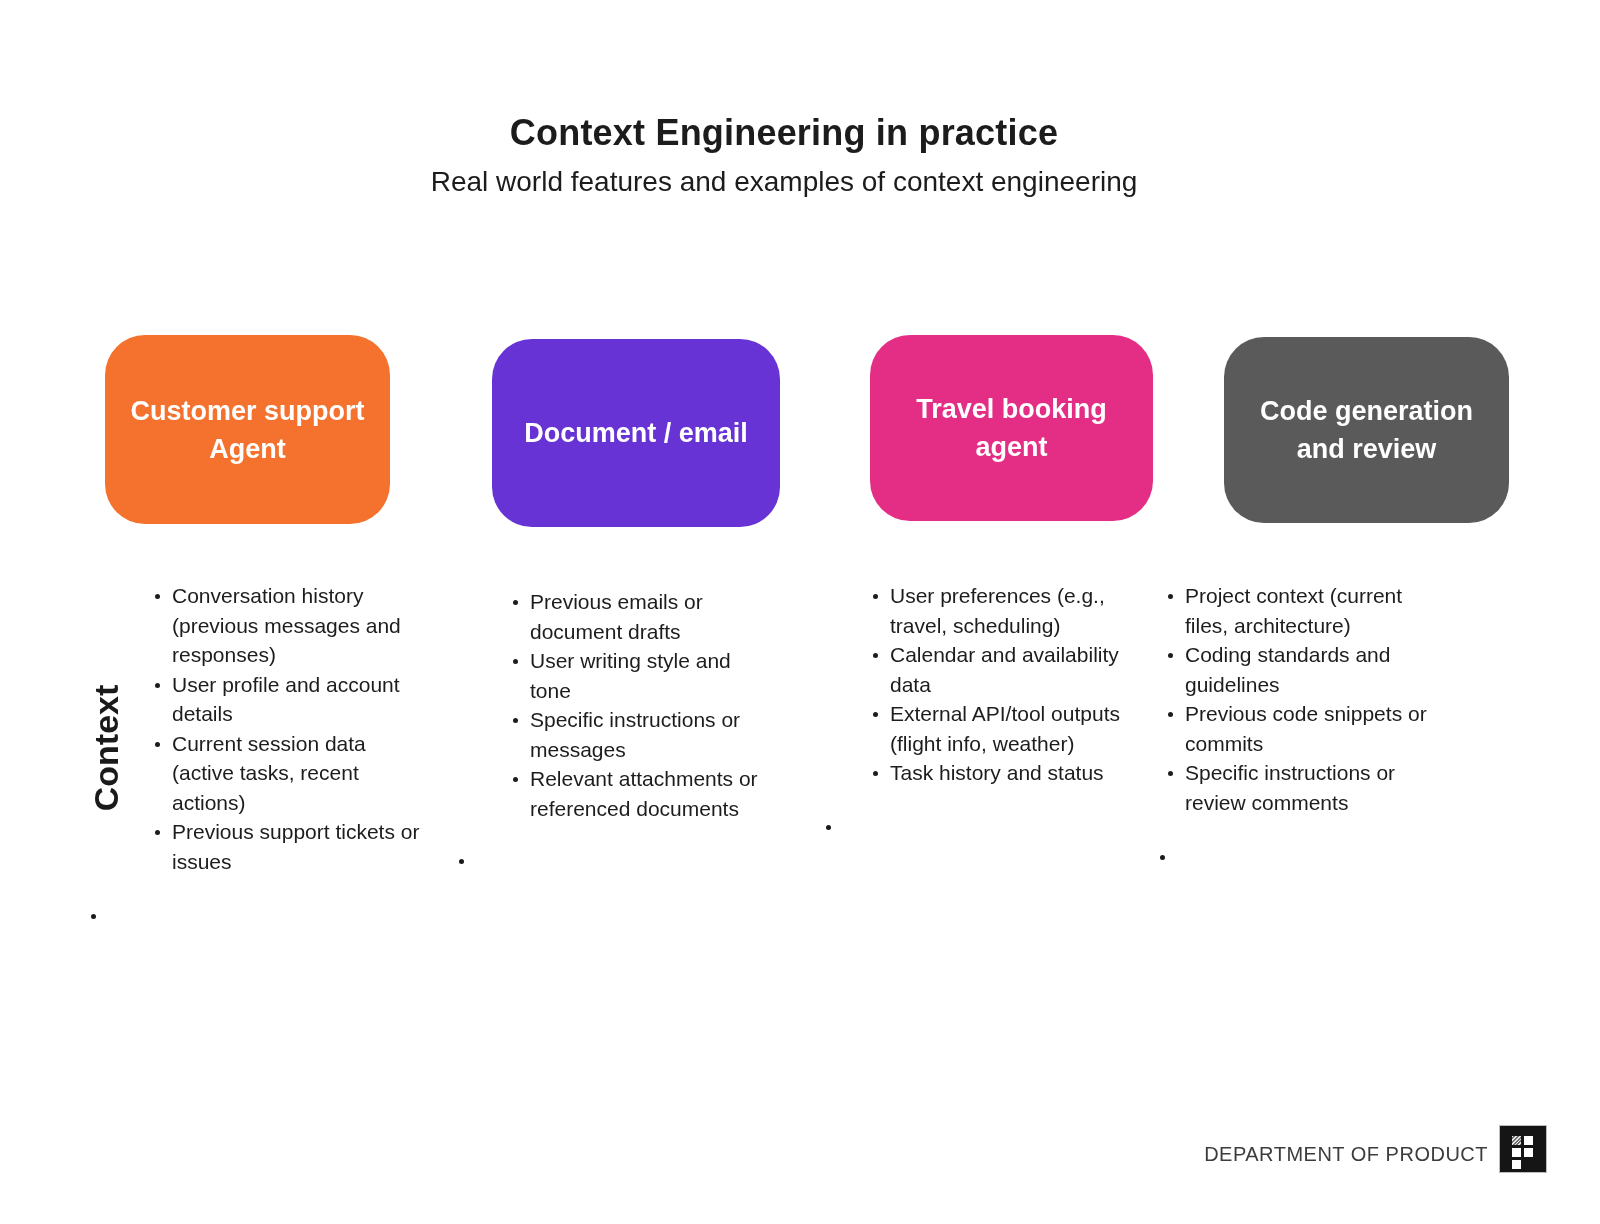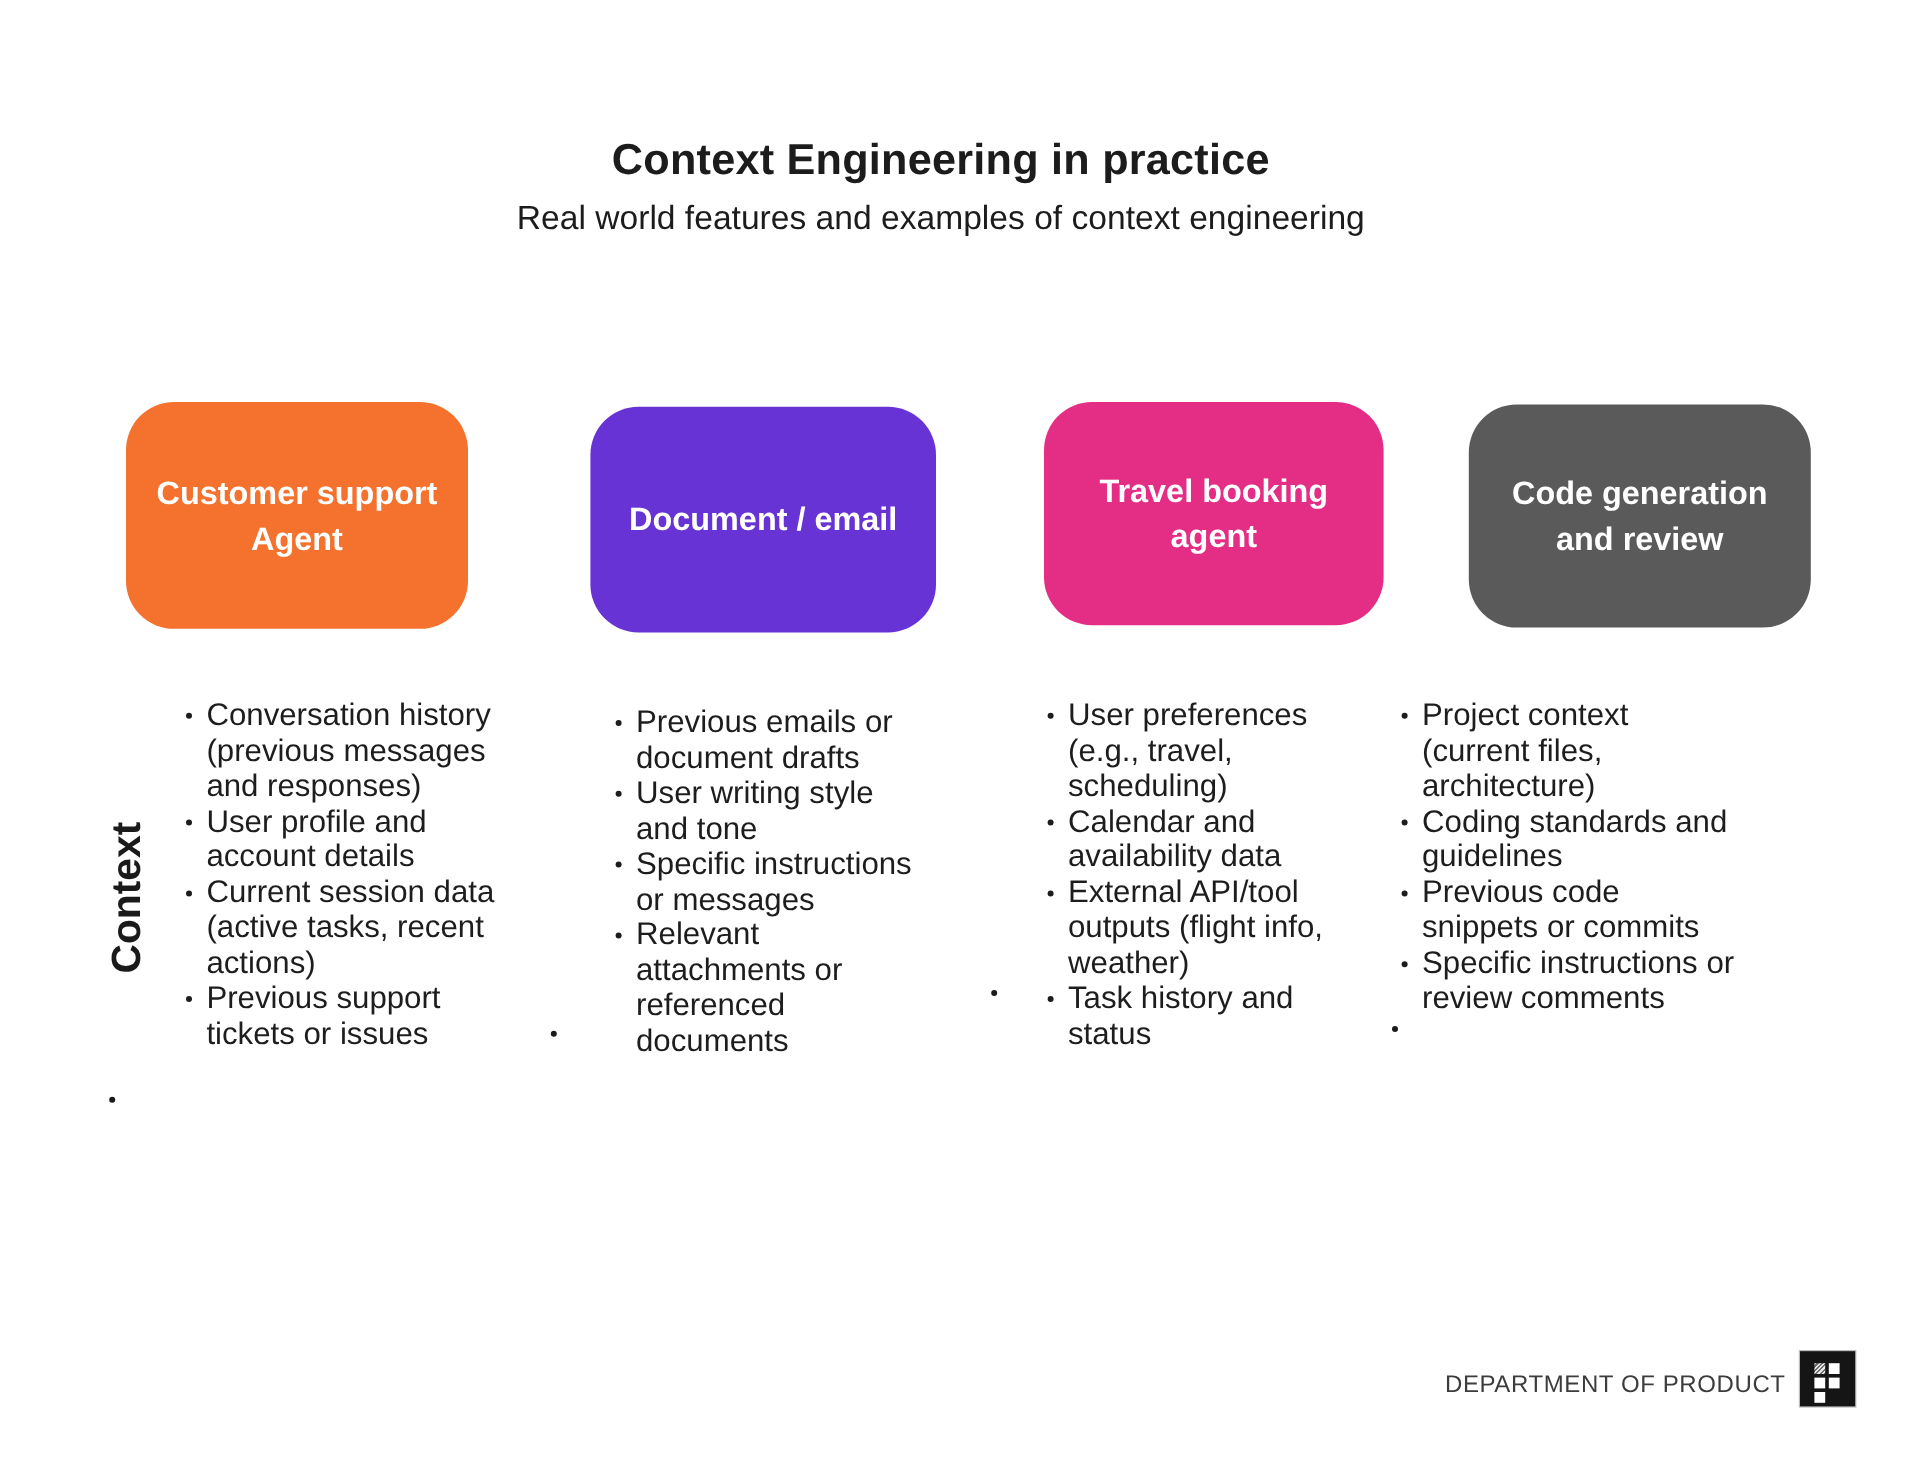--- a/index.html
+++ b/index.html
@@ -20,21 +20,21 @@
   .c2 { left:492px; top:339px; width:288px; height:188px; }
   .c3 { left:870px; top:335px; width:283px; height:186px; }
   .c4 { left:1188px; top:337px; width:285px; height:186px;margin-left:36px; }
 
   
   .blist { position:absolute; list-style:none; }
   .l1 { left:150px; top:581px; width:274px; }
   .l2 { left:508px; top:587px; width:264px; }
   .l3 { left:868px; top:581px; width:282px; }
   .l4 { left:1163px; top:581px; width:284px; }
-  .blist li { position:relative; padding-left:22px; font-size:26px; line-height:29.5px; color:#1d1d1d; }
+  .blist li { position:relative; padding-left:22px; font-size:21px; line-height:29.5px; color:#1d1d1d; }
   .blist li::before { content:""; position:absolute; left:5px; top:13px; width:5px; height:5px; border-radius:50%; background:#1d1d1d; }
 
   
   .row-label { position:absolute; left:28px; top:727px; width:160px; height:42px; text-align:center;
                font-size:34px; font-weight:700; color:#1a1a1a; transform:rotate(-90deg); }
 
   
   .dot { position:absolute; width:5px; height:5px; border-radius:50%; background:#1a1a1a; }
   .d1 { left:91px;  top:914px; }
   .d2 { left:459px; top:859px; }

